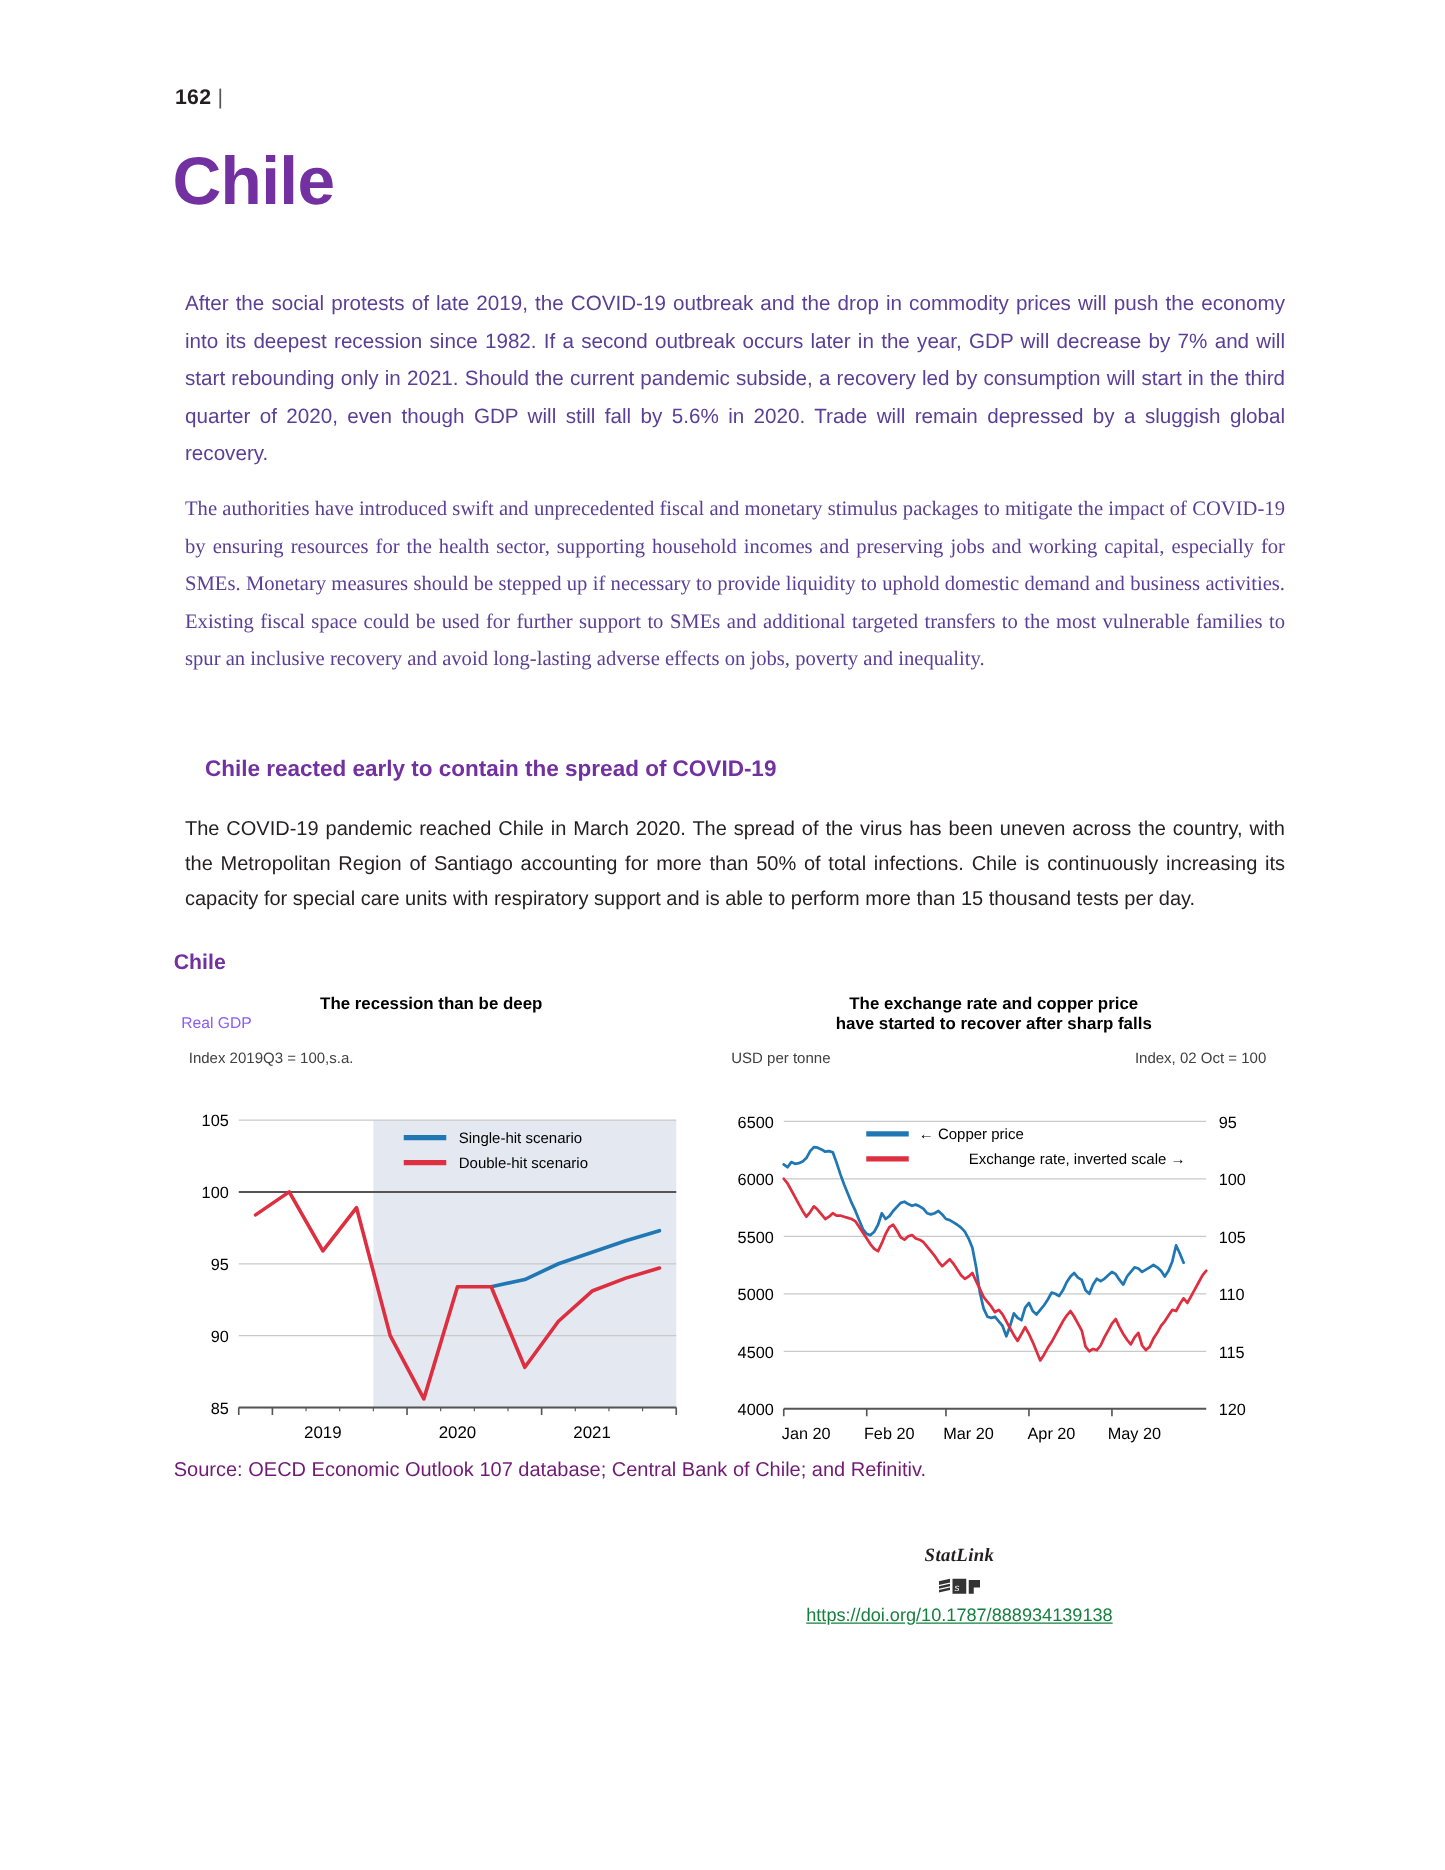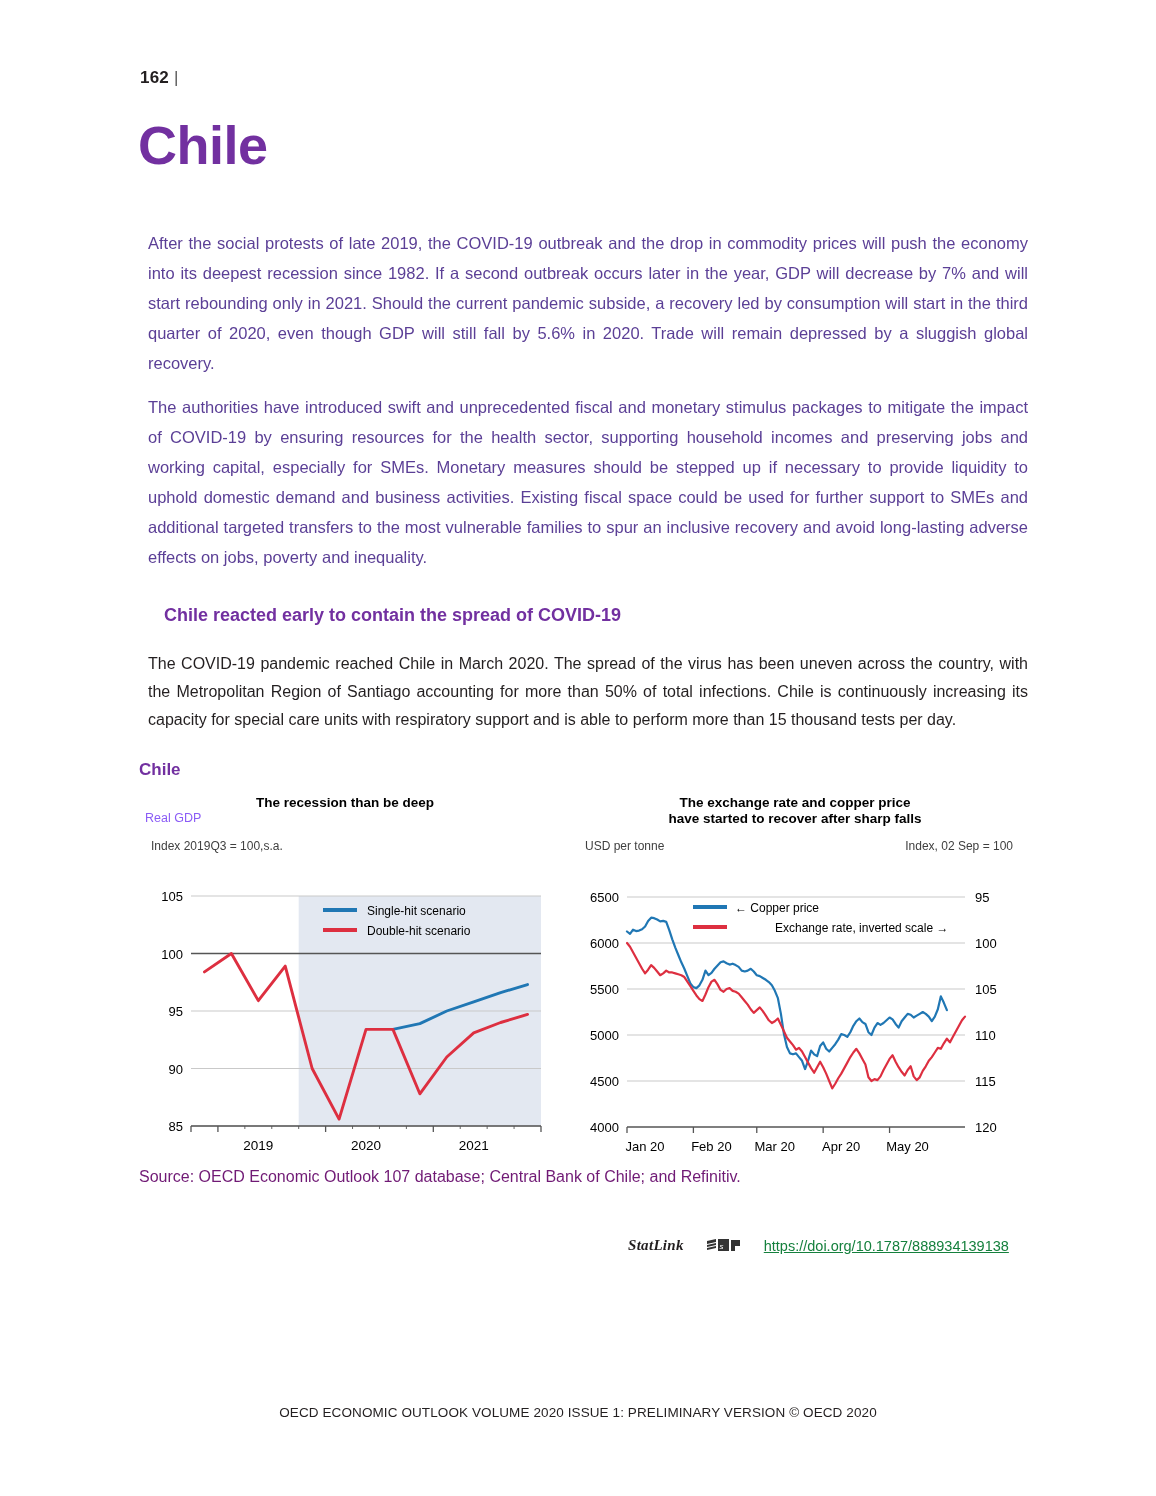--- a/index.html
+++ b/index.html
@@ -27,21 +27,21 @@
 
   .para {
     position:absolute;
     width:880px; left:148px;
     text-align:justify;
     font-size:16.5px;
     line-height:30px;
     color:#5b3f96;
   }
   .para.p1 { top:228px; }
-  .para.p2 { top:392px; }
+  .para.p2 { top:392px;font-family:Liberation Serif, serif; }
 
   .sec-head {
     position:absolute; left:139px; top:605px;
     font-size:18px; font-weight:bold; color:#7230a0;margin-left:25px;
   }
 
   .para.p3 {
     top:650px; color:#231f20; font-size:16px; line-height:28px;
   }
 
@@ -66,23 +66,23 @@
     font-size:12px; color:#404040; position:absolute;
   }
   svg { display:block; }
 
   .src {
     position:absolute; left:139px; top:1168px;
     font-size:16px; color:#701a75;
   }
 
   .statlink {
-    position:absolute; left:628px; top:1237px;
+    position:absolute; left:645px; top:1237px;
     font-size:13.5px; color:#231f20;
-    display:flex; align-items:center; gap:23px;
+    display:flex; align-items:center; gap:8px;flex-direction:column;
   }
   .statlink .sl-word {
     font-family:"Liberation Serif", serif;
     font-weight:bold; font-style:italic; font-size:15px; letter-spacing:.3px;
   }
   .statlink .sl-glyph {
     display:inline-block; width:34px; height:15px; position:relative;
     overflow:hidden;
   }
   .statlink .sl-url {
@@ -153,21 +153,21 @@
         <text x="222" y="26.5" font-size="12" fill="#000" font-family="Liberation Sans, sans-serif">Single-hit scenario</text>
         <line x1="178" y1="42" x2="212" y2="42" stroke="#dd2f40" stroke-width="4.2"></line>
         <text x="222" y="46.5" font-size="12" fill="#000" font-family="Liberation Sans, sans-serif">Double-hit scenario</text>
       </svg>
   </div>
 
   <div class="chart-box" id="chart2">
     <div class="ch-title">The exchange rate and copper price</div>
     <div class="ch-title">have started to recover after sharp falls</div>
     <div class="axis-cap" style="left:10px; top:44px;">USD per tonne</div>
-    <div class="axis-cap" style="right:2px; top:44px;">Index, 02 Sep = 100</div>
+    <div class="axis-cap" style="right:2px; top:44px;">Index, 02 Oct = 100</div>
     <svg id="svg2" width="440" height="270" style="margin-top:62px">
         <line x1="52" y1="238" x2="390" y2="238" stroke="#555" stroke-width="1.6"></line>
         <text x="44" y="243" text-anchor="end" font-size="13" fill="#000" font-family="Liberation Sans, sans-serif">4000</text>
         <line x1="52" y1="192" x2="390" y2="192" stroke="#c9c9c9" stroke-width="1"></line>
         <text x="44" y="197" text-anchor="end" font-size="13" fill="#000" font-family="Liberation Sans, sans-serif">4500</text>
         <line x1="52" y1="146" x2="390" y2="146" stroke="#c9c9c9" stroke-width="1"></line>
         <text x="44" y="151" text-anchor="end" font-size="13" fill="#000" font-family="Liberation Sans, sans-serif">5000</text>
         <line x1="52" y1="100" x2="390" y2="100" stroke="#c9c9c9" stroke-width="1"></line>
         <text x="44" y="105" text-anchor="end" font-size="13" fill="#000" font-family="Liberation Sans, sans-serif">5500</text>
         <line x1="52" y1="54" x2="390" y2="54" stroke="#c9c9c9" stroke-width="1"></line>
@@ -211,14 +211,13 @@
           <path d="M0 10 L9 8 L9 10 L0 12 Z"></path>
           <rect x="11" y="1" width="11" height="12"></rect>
           <path d="M24 2 L33 2 L33 8 L28 8 L28 13 L24 13 Z"></path>
         </g>
         <text x="12.5" y="11" font-size="8" font-family="Liberation Sans, sans-serif" fill="#fff" font-style="italic">s</text>
       </svg>
     </span>
     <a class="sl-url" href="#">https://doi.org/10.1787/888934139138</a>
   </div>
 
-  <div class="footer">OECD ECONOMIC OUTLOOK VOLUME 2020 ISSUE 1: PRELIMINARY VERSION © OECD 2020</div>
 </div>
 
 </body></html>

